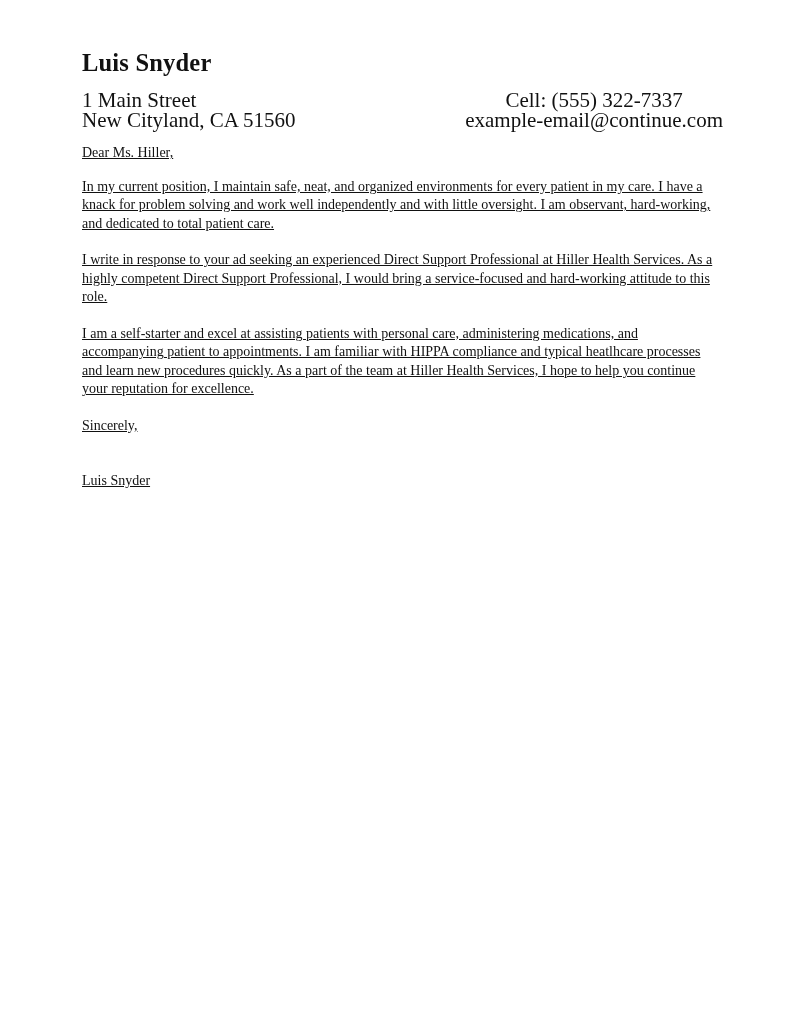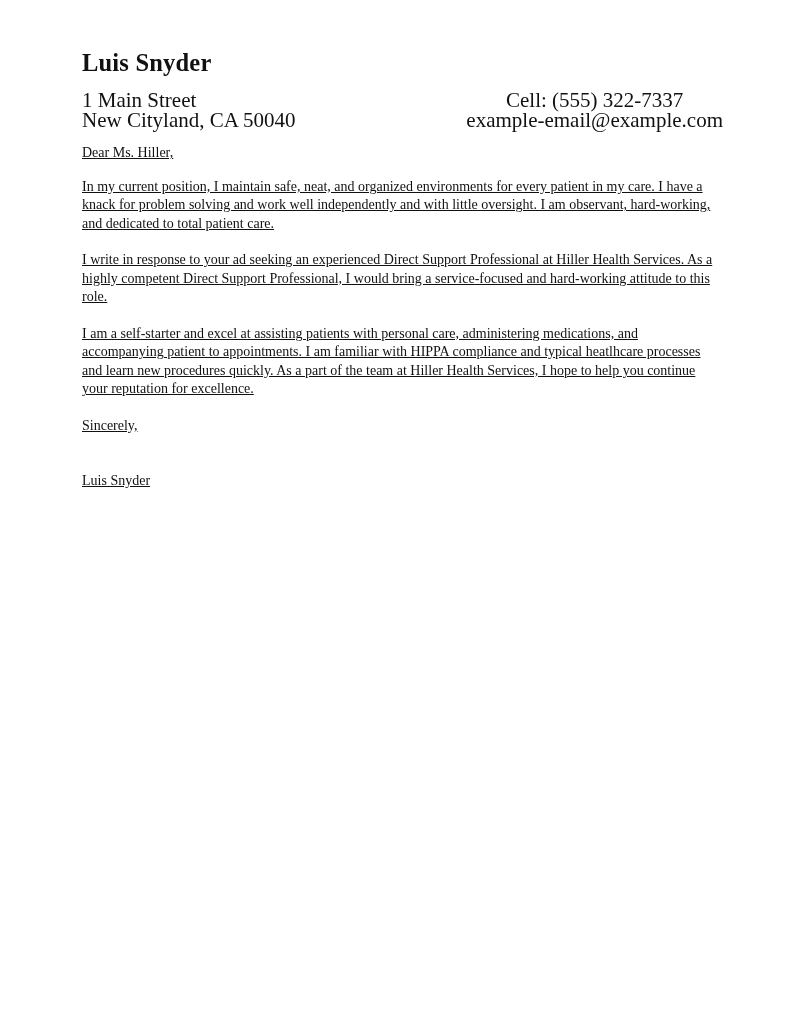--- a/index.html
+++ b/index.html
@@ -54,25 +54,25 @@
 </head>
 <body>
 
 <div class="page">
 
   <h1 class="name-title">Luis Snyder</h1>
 
   <div class="contact-row">
     <div class="contact-left">
       <div class="contact-line">1 Main Street</div>
-      <div class="contact-line">New Cityland, CA 50040</div>
+      <div class="contact-line">New Cityland, CA 51560</div>
     </div>
     <div class="contact-right">
       <div class="contact-line">Cell: (555) 322-7337</div>
-      <div class="contact-line">example-email@example.com</div>
+      <div class="contact-line">example-email@continue.com</div>
     </div>
   </div>
 
   <div class="letter">
     <p class="salutation">Dear Ms. Hiller,</p>
 
     <p class="para">In my current position, I maintain safe, neat, and organized environments for every patient in my care. I have a knack for problem solving and work well independently and with little oversight. I am observant, hard-working, and dedicated to total patient care.</p>
 
     <p class="para">I write in response to your ad seeking an experienced Direct Support Professional at Hiller Health Services. As a highly competent Direct Support Professional, I would bring a service-focused and hard-working attitude to this role.</p>
 

